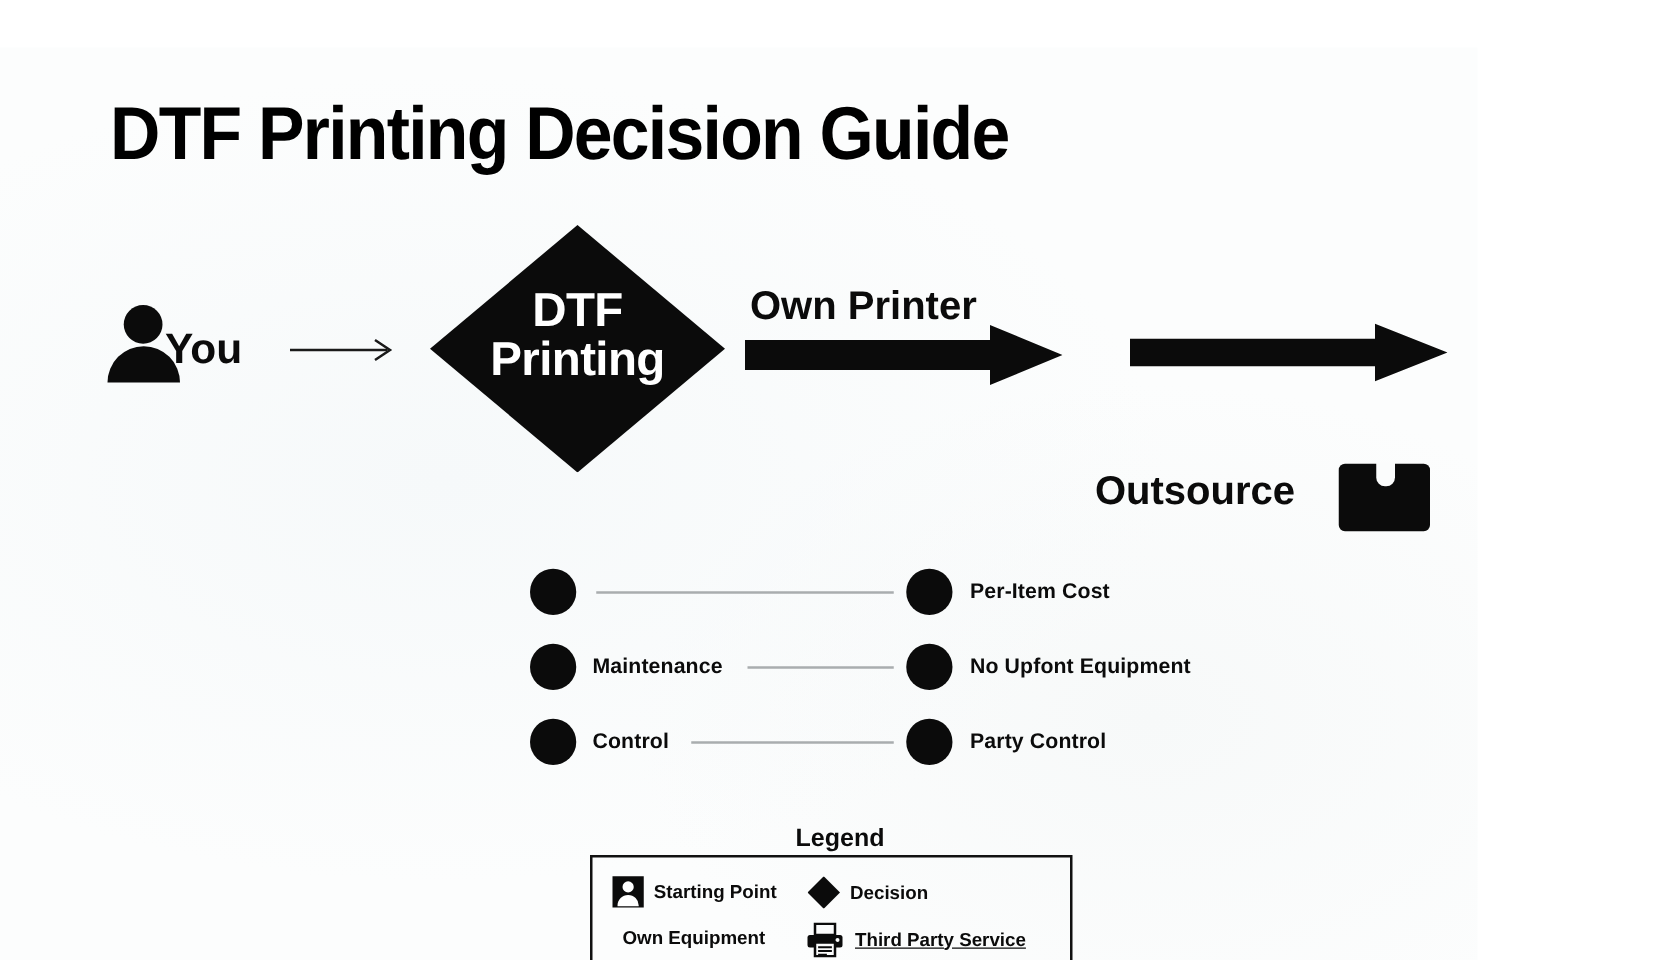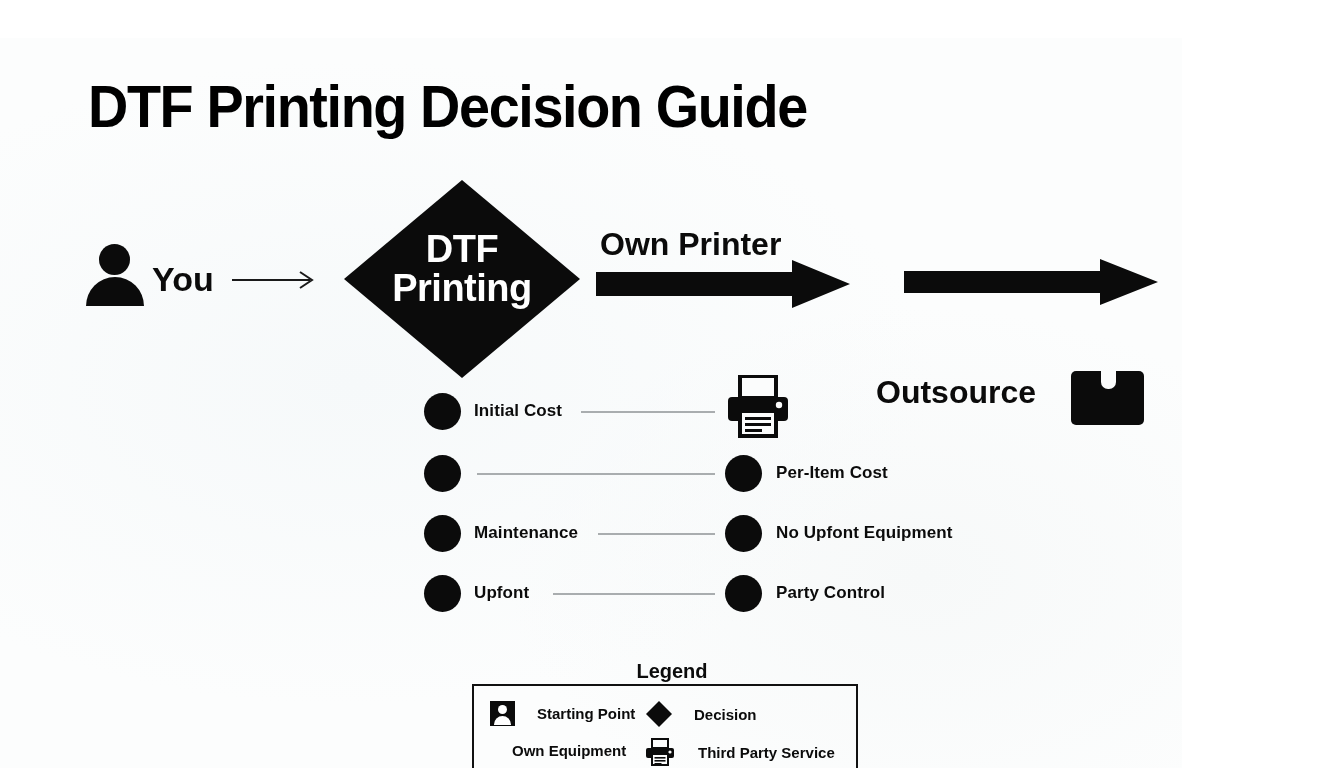--- a/index.html
+++ b/index.html
@@ -59,21 +59,21 @@
     position: absolute;
     left: 0px;
     top: 33px;
     width: 58px;
     height: 29px;
     background: #0b0b0b;
     border-radius: 29px 29px 0 0;
   }
   #you-label {
     position: absolute;
-    left: 152px;
+    left: 132px;
     top: 222px;
     font-size: 34px;
     font-weight: bold;
     color: #0b0b0b;
     letter-spacing: 0px;
     white-space: nowrap;
   }
 
   
   #thin-arrow {
@@ -213,30 +213,30 @@
     width: 386px;
     height: 95px;
     border: 2px solid #111111;
     background: transparent;
     box-sizing: border-box;
   }
   .legend-item {
     position: absolute;
     display: flex;
     align-items: center;
-    gap: 22px;
+    gap: 8px;
     font-size: 15px;
     font-weight: bold;
     color: #0b0b0b;
     white-space: nowrap;
   }
   #legend-start  { left: 16px;  top: 15px; }
   #legend-dec    { left: 172px; top: 15px; text-align: center; }
   #legend-own    { left: 16px;  top: 52px; }
-  #legend-third  { left: 170px; top: 52px; }
+  #legend-third  { left: 170px; top: 52px; text-decoration: underline; }
 
   .ic-person-sq {
     width: 25px; height: 25px;
     background: #0b0b0b;
     position: relative;
     flex: 0 0 auto;
   }
   .ic-person-sq .h {
     position: absolute; left: 8px; top: 4px;
     width: 9px; height: 9px; border-radius: 50%;
@@ -289,54 +289,40 @@
   </svg>
 
   <svg class="thick-arrow" id="arrow-out" viewBox="0 0 254 48">
     <polygon points="0,13 196,13 196,1 254,24 196,47 196,35 0,35" fill="#0b0b0b"></polygon>
   </svg>
   <div id="outsource-label">Outsource</div>
   <div id="box-icon">
     <div class="tab"></div>
   </div>
 
-  <div class="cmp-row" style="top:355px">
-    <div class="bullet left"></div>
-    <div class="cmp-label left">Initial Cost</div>
-    <div class="connector" style="left:581px; width:134px;"></div>
-    <svg id="printer-main" viewBox="0 0 68 63">
-      <rect x="16" y="1" width="36" height="22" fill="#fbfcfc" stroke="#0b0b0b" stroke-width="4"></rect>
-      <rect x="4" y="22" width="60" height="24" rx="4" fill="#0b0b0b"></rect>
-      <circle cx="55" cy="30" r="3.2" fill="#fbfcfc"></circle>
-      <rect x="16" y="36" width="36" height="25" fill="#fbfcfc" stroke="#0b0b0b" stroke-width="4"></rect>
-      <rect x="21" y="42" width="26" height="3" fill="#0b0b0b"></rect>
-      <rect x="21" y="48" width="26" height="3" fill="#0b0b0b"></rect>
-      <rect x="21" y="54" width="17" height="3" fill="#0b0b0b"></rect>
-    </svg>
-  </div>
 
   <div class="cmp-row" style="top:417px">
     <div class="bullet left"></div>
     <div class="cmp-label left"></div>
     <div class="connector" style="left:477px; width:238px;"></div>
     <div class="bullet right"></div>
     <div class="cmp-label right">Per-Item Cost</div>
   </div>
 
   <div class="cmp-row" style="top:477px">
     <div class="bullet left"></div>
     <div class="cmp-label left">Maintenance</div>
     <div class="connector" style="left:598px; width:117px;"></div>
     <div class="bullet right"></div>
     <div class="cmp-label right">No Upfont Equipment</div>
   </div>
 
   <div class="cmp-row" style="top:537px">
     <div class="bullet left"></div>
-    <div class="cmp-label left">Upfont</div>
+    <div class="cmp-label left">Control</div>
     <div class="connector" style="left:553px; width:162px;"></div>
     <div class="bullet right"></div>
     <div class="cmp-label right">Party Control</div>
   </div>
 
   <div id="legend-title">Legend</div>
   <div id="legend-box">
 
     <div class="legend-item" id="legend-start">
       <span class="ic-person-sq">

